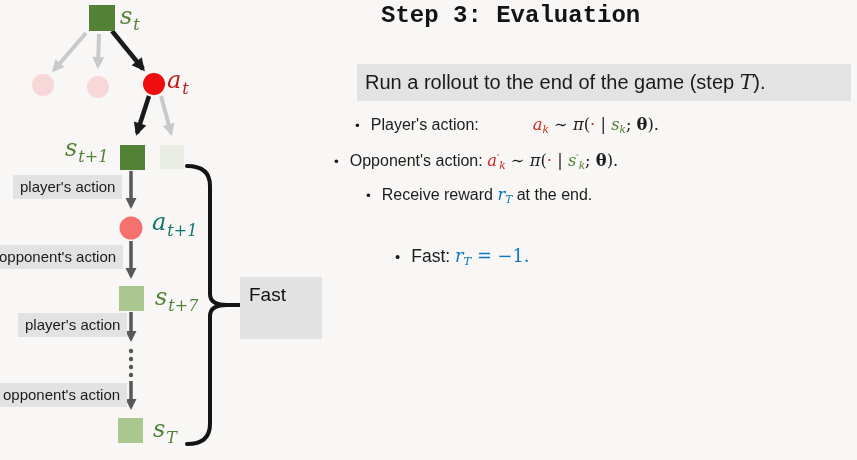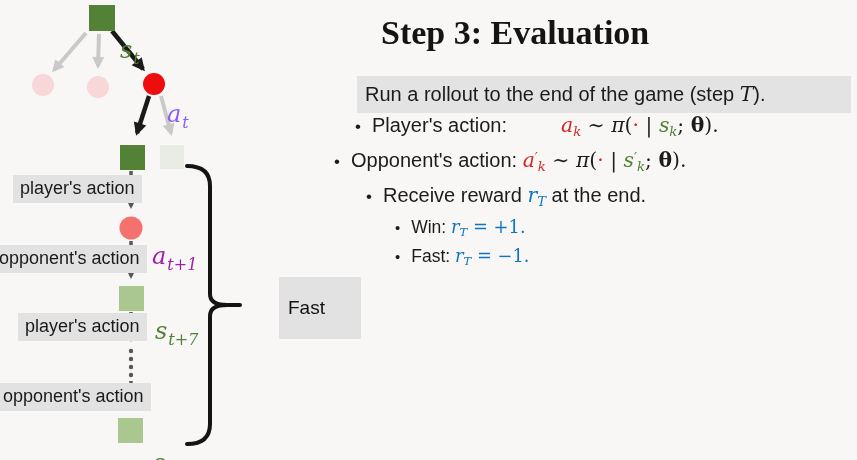--- a/index.html
+++ b/index.html
@@ -2,42 +2,42 @@
 <html><head>
 <meta charset="utf-8">
 <style>
   html,body{margin:0;padding:0;}
   body{width:857px;height:460px;font-family:"Liberation Sans",sans-serif;}
   .slide{position:relative;width:857px;height:460px;background:#f8f7f5;overflow:hidden;}
 
   
   .diagram{position:absolute;left:0;top:0;width:345px;height:460px;}
   .diagram svg{position:absolute;left:0;top:0;}
-  .nlabel{position:absolute;font-family:"DejaVu Serif",serif;font-style:italic;font-size:24px;line-height:1;white-space:nowrap;margin-top:34px;}
+  .nlabel{position:absolute;font-family:"DejaVu Serif",serif;font-style:italic;font-size:24px;line-height:1;white-space:nowrap;}
   .nsub{font-size:16px;vertical-align:-6px;margin-left:1px;}
   .lab-green{color:#538135;}
-  .lab-red{color:#8b5cf6;}
-  .lab-salmon{color:#a21caf;}
-  .edge-label{position:absolute;background:#e2e2e2;font-size:18px;color:#1b1b1b;padding:3px 7px 4px 7px;white-space:nowrap;}
+  .lab-red{color:#b91c1c;}
+  .lab-salmon{color:#0f766e;}
+  .edge-label{position:absolute;background:#e2e2e2;font-size:15px;color:#1b1b1b;padding:3px 7px 4px 7px;white-space:nowrap;}
   .brace-label{position:absolute;left:240px;top:277px;width:82px;height:62px;background:#e2e2e2;
-    font-size:19px;line-height:26px;color:#111;padding:18px 0 0 9px;box-sizing:border-box;margin-left:39px;}
+    font-size:19px;line-height:26px;color:#111;padding:5px 0 0 9px;box-sizing:border-box;}
 
   
   .e-light{stroke:#c9c9c9;stroke-width:4;}
   .e-black{stroke:#1a1a1a;stroke-width:4.5;}
   .e-dark{stroke:#595959;stroke-width:3.5;}
   .brace{stroke:#141414;stroke-width:4;fill:none;stroke-linecap:round;}
 
   
   .content{position:absolute;left:0;top:0;width:857px;height:460px;}
-  .title{position:absolute;left:381px;top:14px;margin:0;font-family:Liberation Serif, serif;
-    font-weight:bold;font-size:34px;color:#141414;white-space:nowrap;}
-  .highlight{position:absolute;left:357px;top:76px;width:494px;height:37px;background:#e3e3e3;
+  .title{position:absolute;left:381px;top:2px;margin:0;font-family:Liberation Mono, monospace;
+    font-weight:bold;font-size:24px;color:#141414;white-space:nowrap;}
+  .highlight{position:absolute;left:357px;top:64px;width:494px;height:37px;background:#e3e3e3;
     font-size:20px;color:#1b1b1b;line-height:37px;padding-left:8px;box-sizing:border-box;white-space:nowrap;}
-  .b-row{position:absolute;white-space:nowrap;font-size:20px;color:#1c1c1c;line-height:26px;}
+  .b-row{position:absolute;white-space:nowrap;font-size:16px;color:#1c1c1c;line-height:26px;}
   .b-row .dot{margin-right:11px;font-size:0.85em;}
   .b1{left:355px;top:112px;}
   .b2{left:334px;top:145px;}
   .b3{left:366px;top:182px;}
   .bw{left:395px;top:214px;font-size:17.5px;}
   .bl{left:395px;top:243px;font-size:17.5px;}
 
   
   .m{font-family:"DejaVu Serif",serif;font-size:1.02em;}
   .mi{font-family:"DejaVu Serif",serif;font-size:1.02em;font-style:italic;}
@@ -134,21 +134,18 @@
 
     <div class="b-row b1">
       <span class="dot">•</span><span><span>Player's action:</span><span class="mi red" style="margin-left: 54px;">a</span><span class="mi red sub">k</span><span class="m"> ∼ </span><span class="mi">π</span><span class="m">(</span><span class="m red">·</span><span class="m"> | </span><span class="mi green">s</span><span class="mi green sub">k</span><span class="m">; </span><span class="m bold">θ</span><span class="m">).</span></span>
     </div>
     <div class="b-row b2">
       <span class="dot">•</span><span><span>Opponent's action: </span><span class="mi red">a</span><span class="mi red sup">′</span><span class="mi red sub">k</span><span class="m"> ∼ </span><span class="mi">π</span><span class="m">(</span><span class="m red">·</span><span class="m"> | </span><span class="mi green">s</span><span class="mi green sup">′</span><span class="mi green sub">k</span><span class="m">; </span><span class="m bold">θ</span><span class="m">).</span></span>
     </div>
     <div class="b-row b3">
       <span class="dot">•</span><span><span>Receive reward </span><span class="mi blue">r</span><span class="mi blue sub">T</span><span> at the end.</span></span>
     </div>
-    <div class="b-row bw">
-      <span class="dot">•</span><span><span>Win:  </span><span class="mi blue">r</span><span class="mi blue sub">T</span><span class="m blue"> = +1.</span></span>
-    </div>
     <div class="b-row bl">
       <span class="dot">•</span><span><span>Fast: </span><span class="mi blue">r</span><span class="mi blue sub">T</span><span class="m blue"> = −1.</span></span>
     </div>
   </div>
 
 </div>
 
 </body></html>

